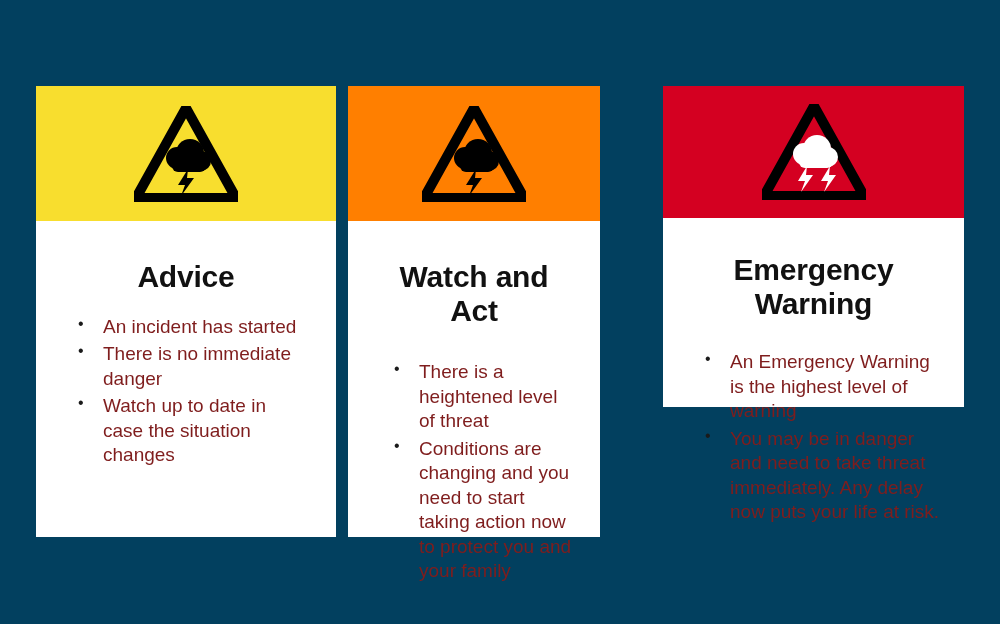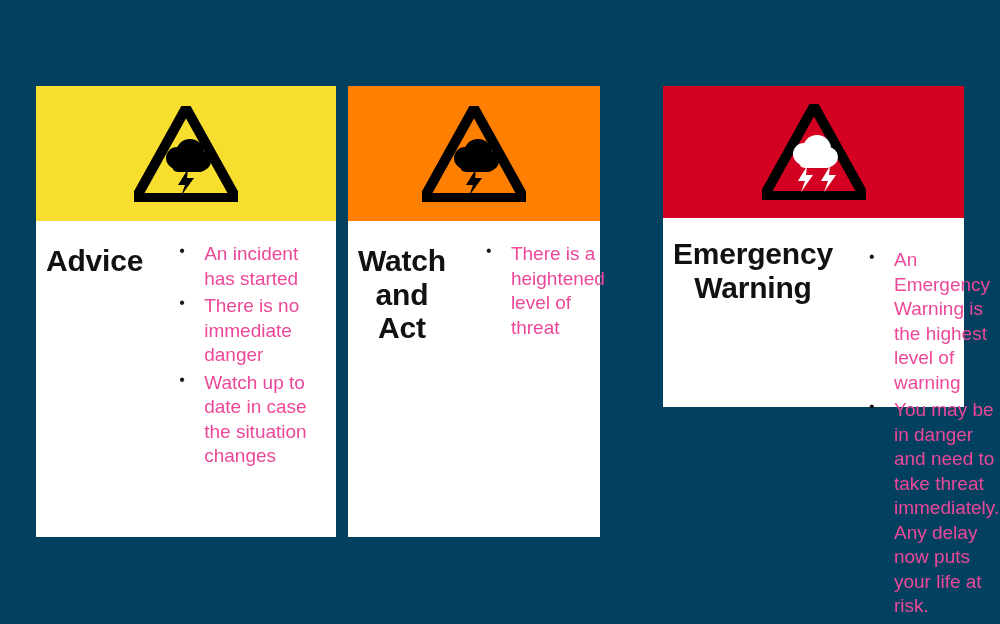--- a/index.html
+++ b/index.html
@@ -38,22 +38,22 @@
   }
   .banner-advice    { height: 135px; background: #f8de2e; }
   .banner-watch     { height: 135px; background: #ff7f00; }
   .banner-emergency { height: 132px; background: #d40021; }
 
   .banner svg { display: block; }
 
   .card-body {
     flex: 1;
     display: flex;
-    flex-direction: row;
-    padding: 0;
+    flex-direction: column;
+    padding: 16px;
   }
 
   .card-title {
     text-align: center;
     font-weight: bold;
     color: #111111;
     font-size: 30px;
     line-height: 1.12;
     letter-spacing: -0.2px;
     margin: 0;
@@ -63,24 +63,24 @@
     padding-top: 19px;
     font-size: 30px;
   }
 
   .bullets {
     list-style: none;
     margin: 0;
     padding: 0;
     font-size: 19px;
     line-height: 1.29;
-    color: #ec4899;
+    color: #7f1d1d;
   }
   .card-advice    .bullets { margin-top: 21px; padding-left: 24px; padding-right: 10px; }
-  .card-watch     .bullets { margin-top: 21px; padding-left: 28px; padding-right: 10px; }
+  .card-watch     .bullets { margin-top: 33px; padding-left: 28px; padding-right: 10px; }
   .card-emergency .bullets { margin-top: 30px; padding-left: 24px; padding-right: 8px; }
 
   .bullets li {
     position: relative;
     padding-left: 27px;
     margin-bottom: 3px;
   }
   .bullets li::before {
     content: "\2022";
     position: absolute;
@@ -132,20 +132,21 @@
             <rect x="38" y="52" width="34" height="14" rx="6"></rect>
           </g>
           <path d="M54 63 L44 79 L51 79 L47 90 L60 72 L53 72 Z" fill="#000000"></path>
         </svg>
       </span>
     </div>
     <div class="card-body">
       <h2 class="card-title">Watch and Act</h2>
       <ul class="bullets">
         <li>There is a heightened level of threat</li>
+        <li>Conditions are changing and you need to start taking action now to protect you and your family</li>
       </ul>
     </div>
   </div>
 
   <div class="card card-emergency">
     <div class="banner banner-emergency">
       <span>
         <svg width="104" height="96" viewBox="0 0 104 96" aria-hidden="true">
           <path d="M52 2 L102 92 L2 92 Z" fill="none" stroke="#000000" stroke-width="10" stroke-linejoin="miter"></path>
           <g fill="#ffffff">

